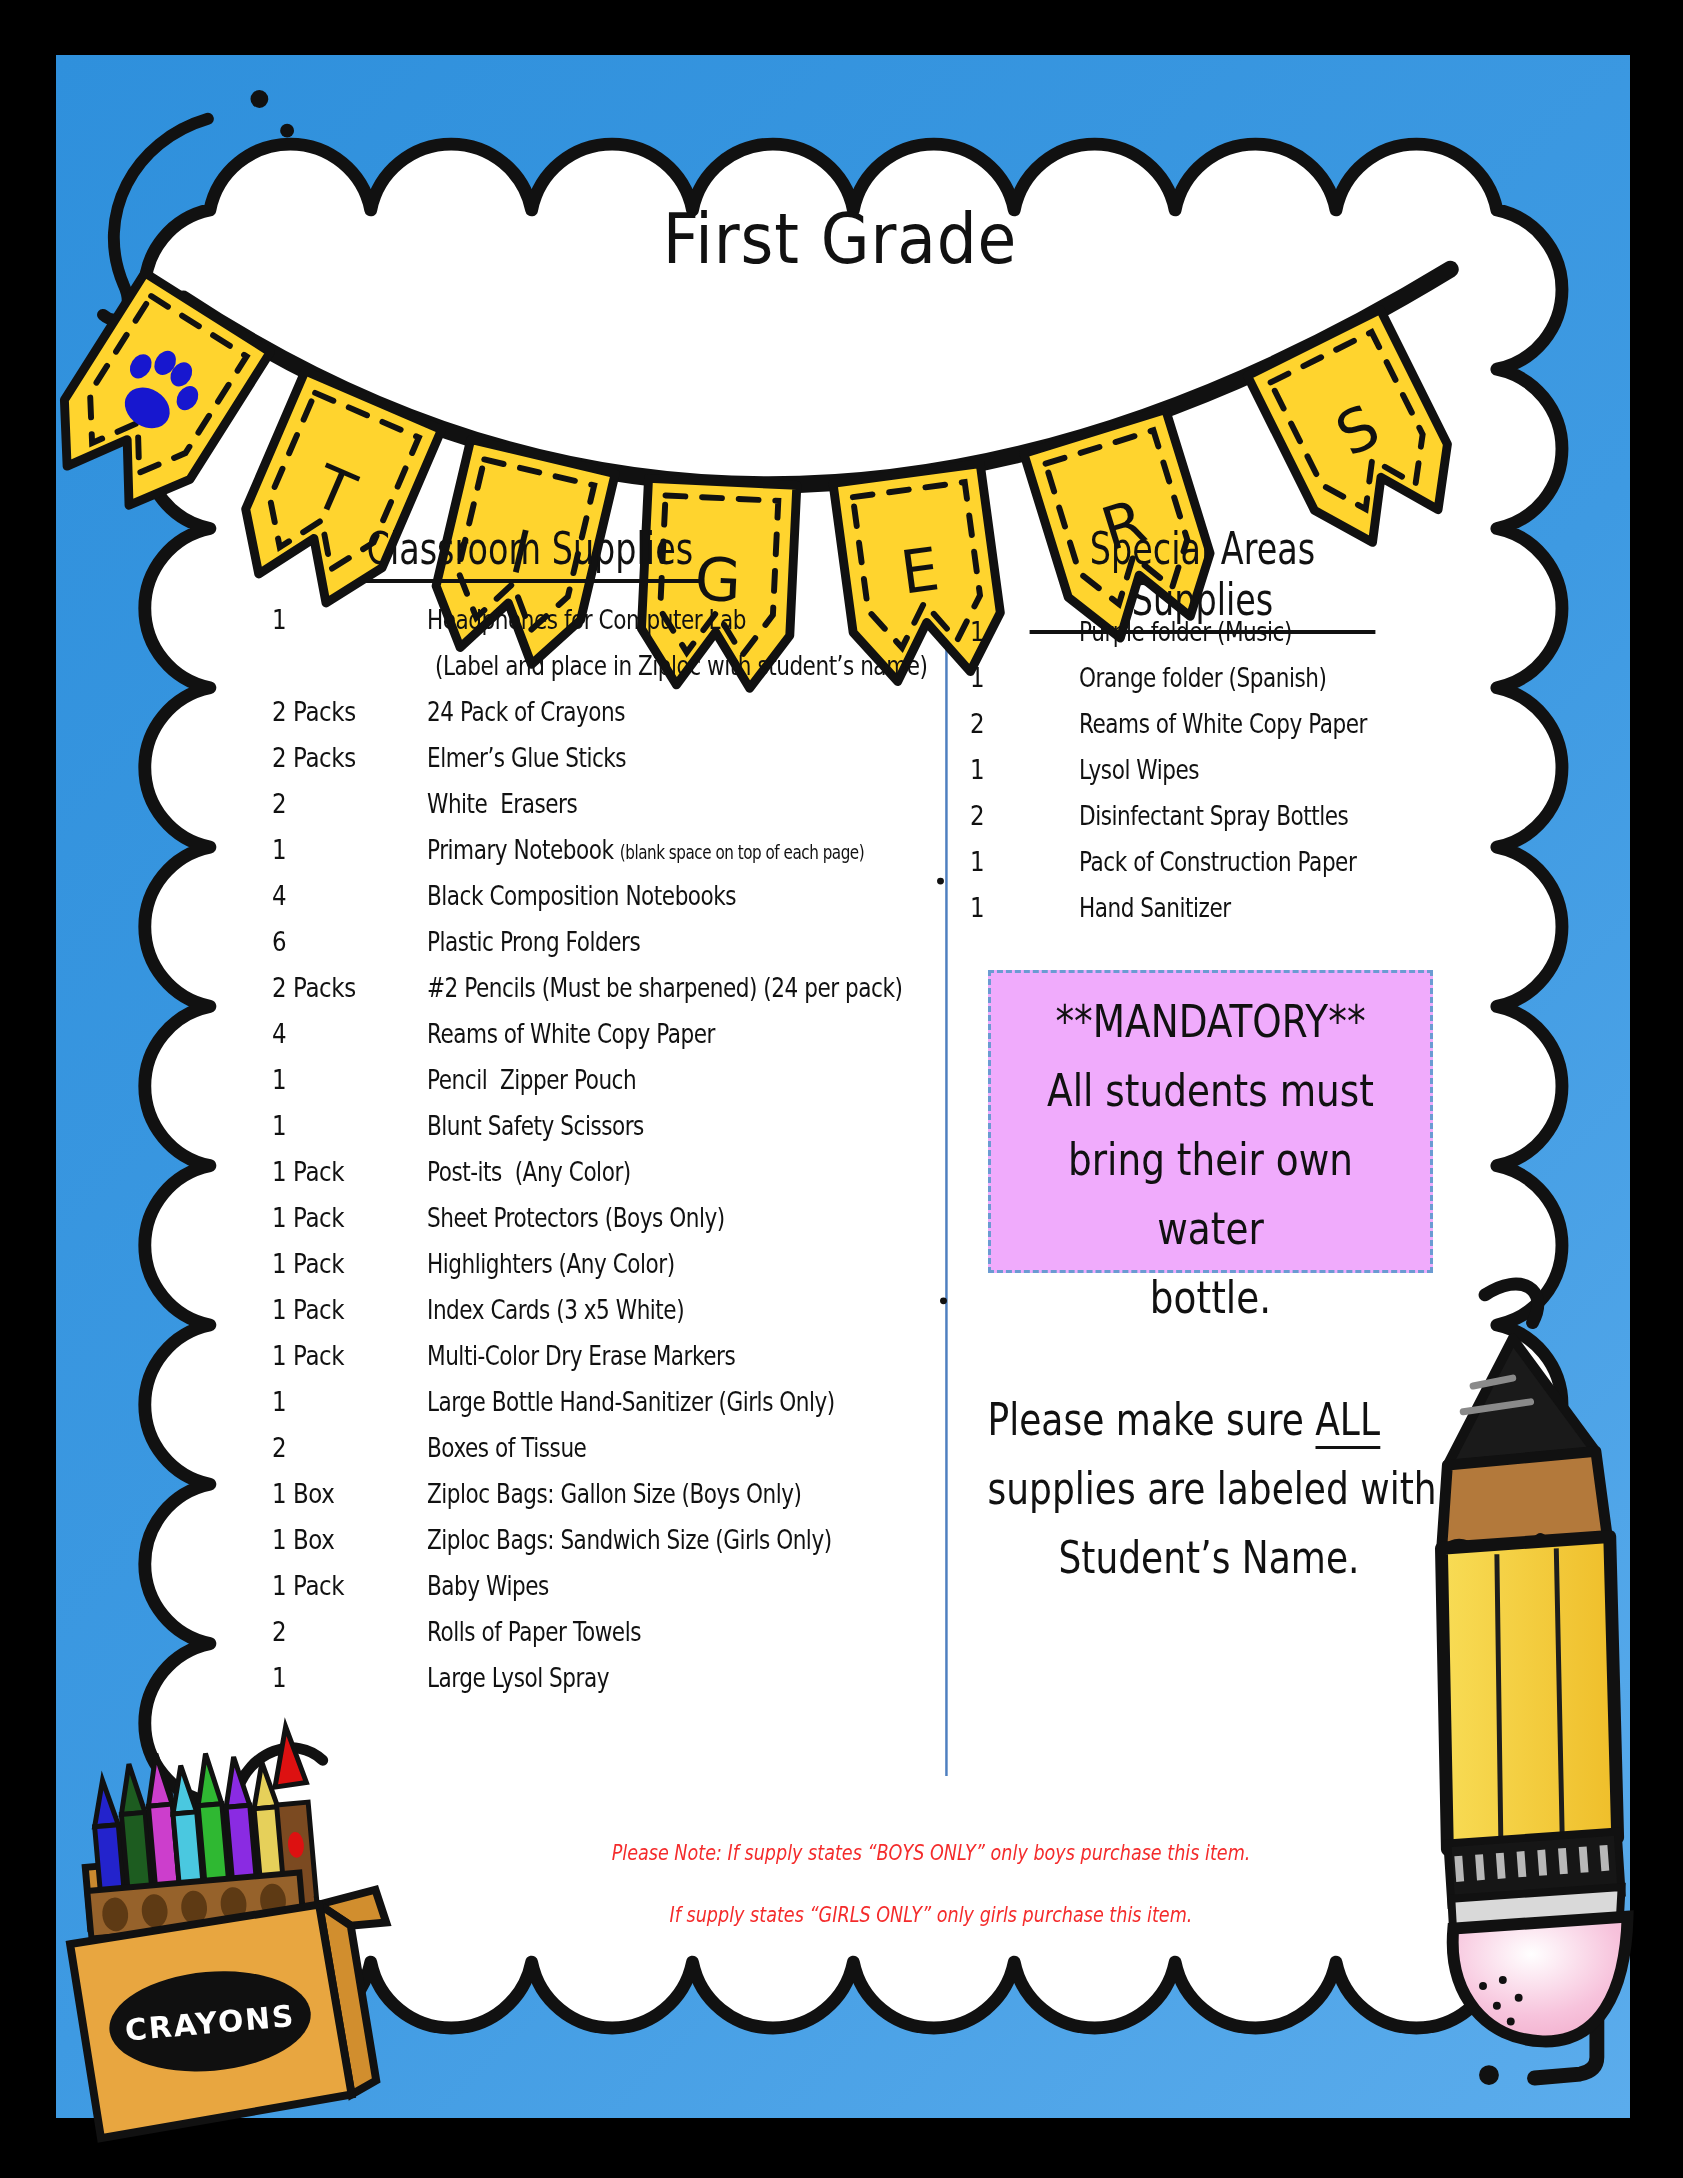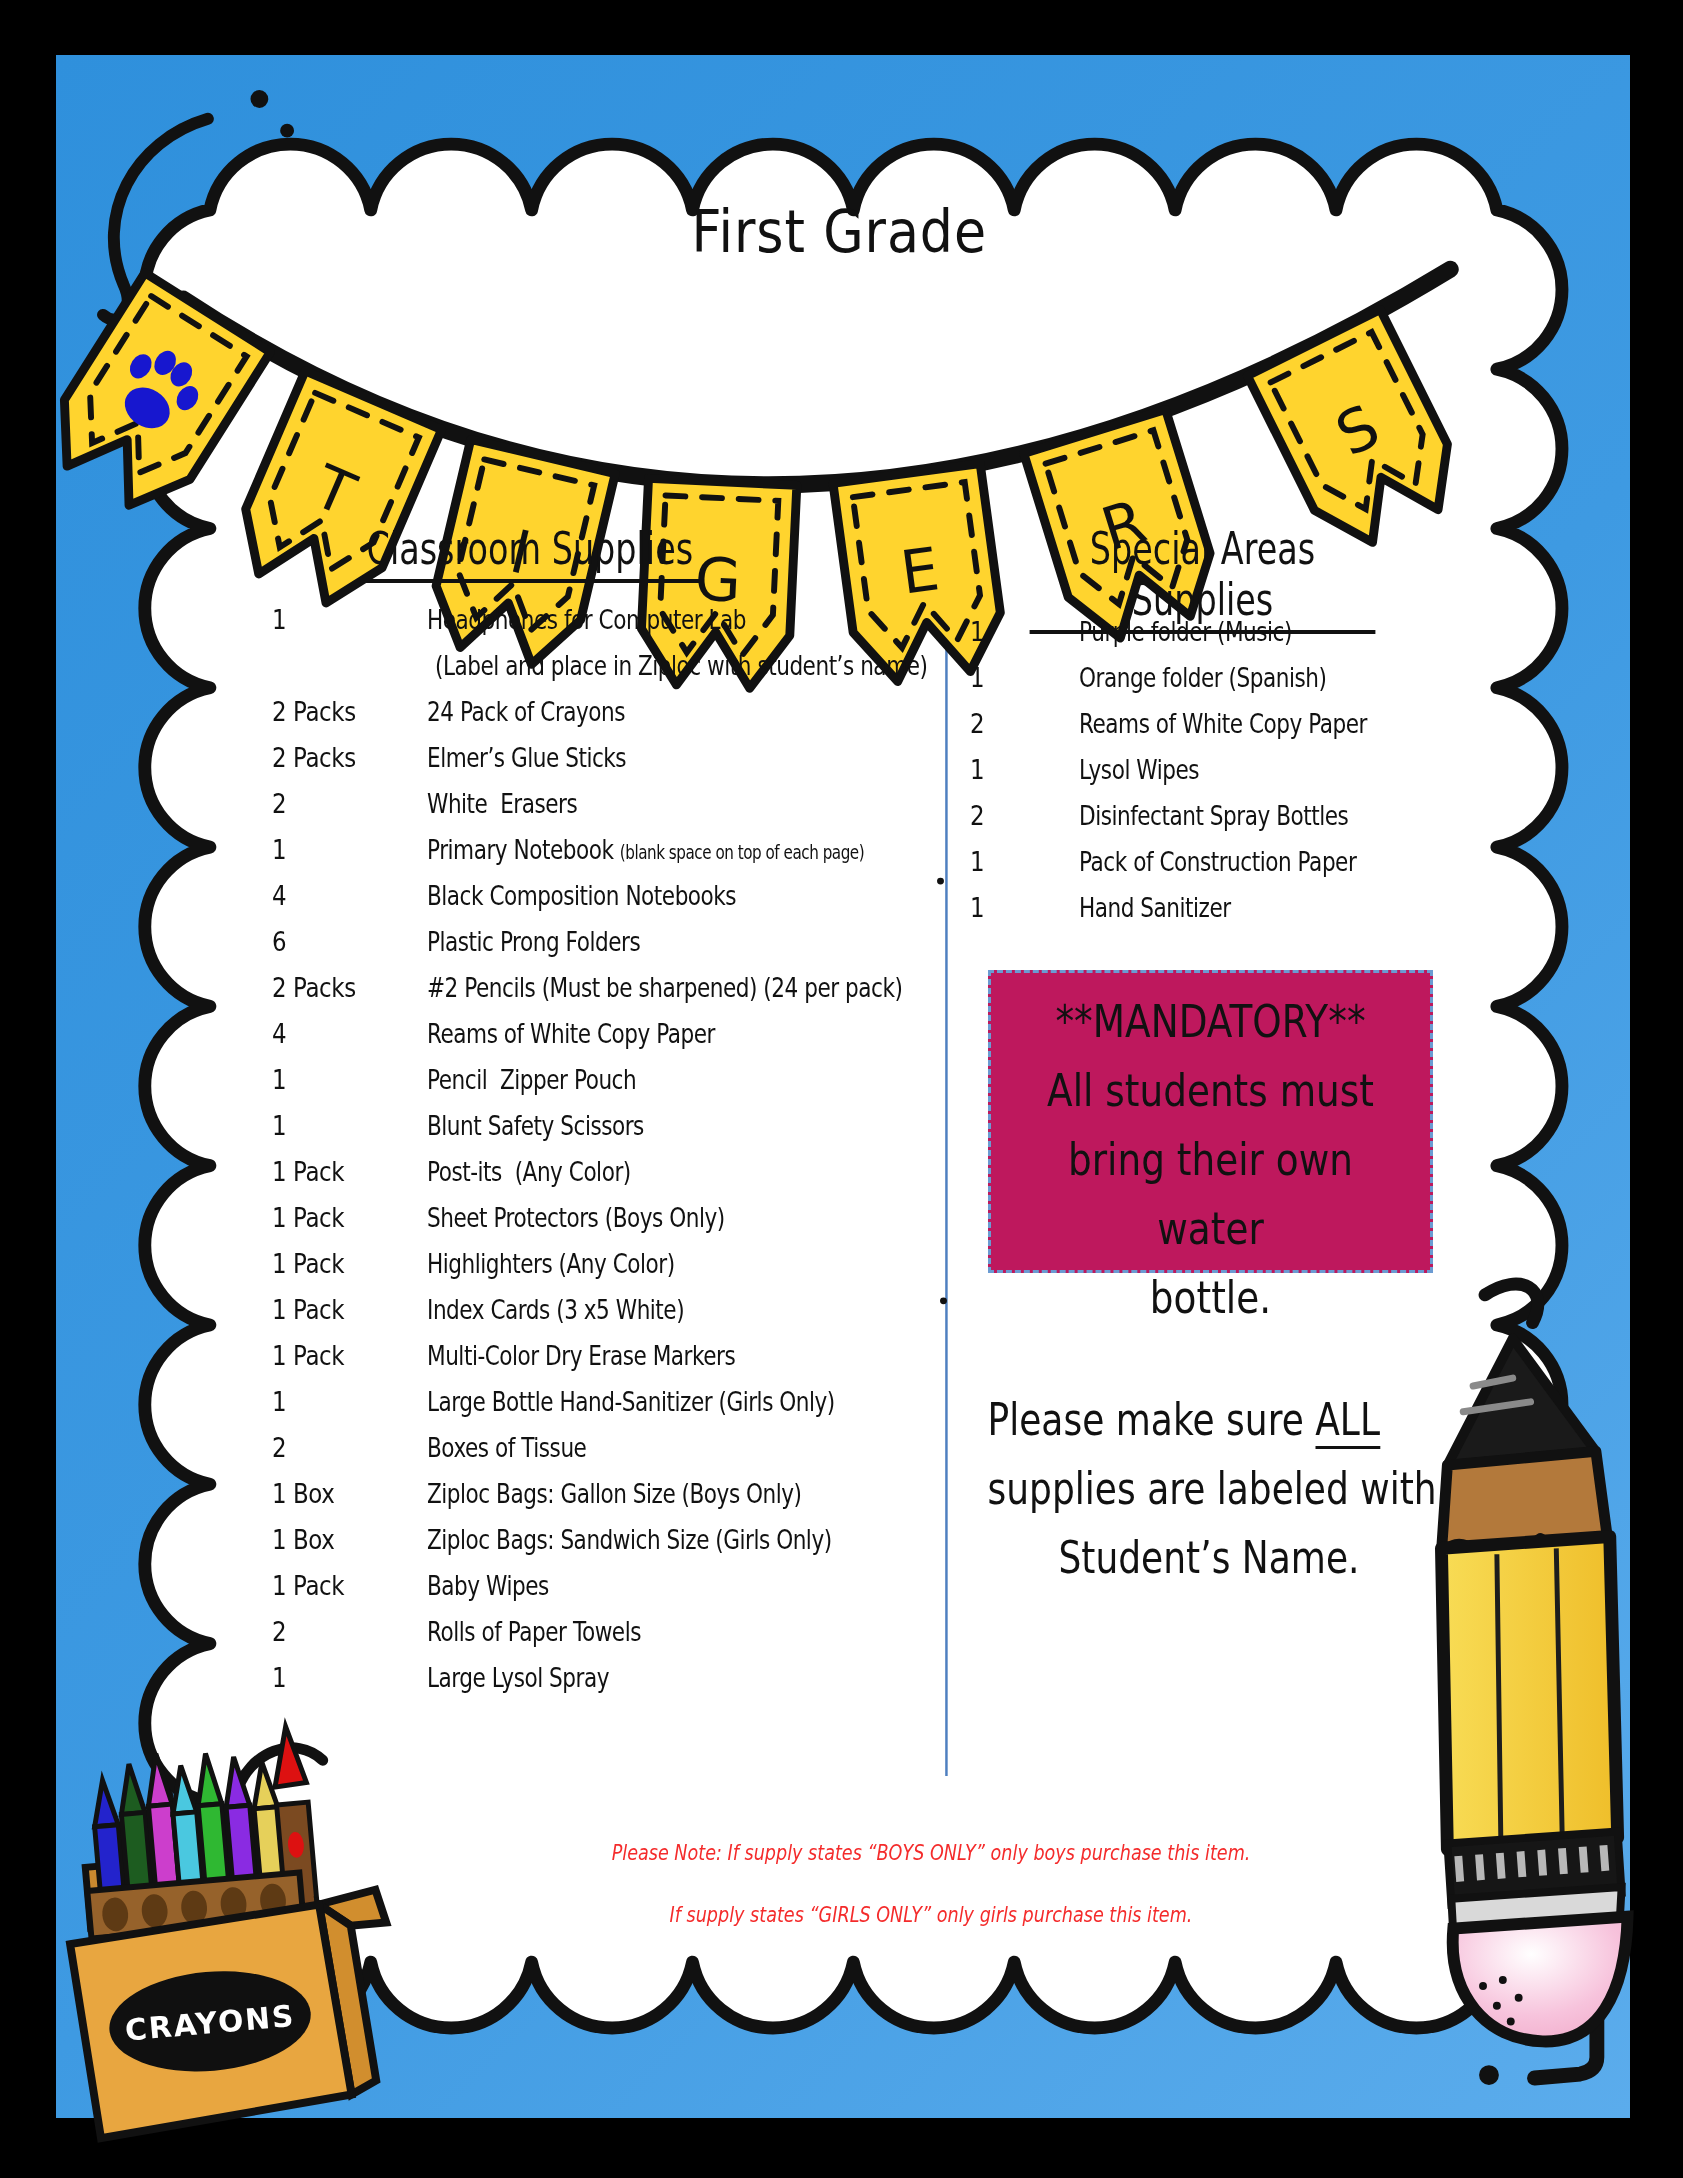--- a/index.html
+++ b/index.html
@@ -2,37 +2,37 @@
 <html><head>
 <meta charset="utf-8">
 <style>
   html,body{margin:0;padding:0;background:#000;}
   .page{position:relative;width:1683px;height:2178px;background:#000;overflow:hidden;
         font-family:"DejaVu Sans",sans-serif;color:#111;}
   .bg{position:absolute;left:56px;top:55px;width:1574px;height:2063px;
       background:linear-gradient(135deg,#2F90DC 0%,#3E9AE2 55%,#5BACEC 100%);}
   svg.art{position:absolute;left:0;top:0;z-index:1;}
   .txt{position:absolute;z-index:2;}
-  .title{left:394px;top:198px;width:891px;text-align:center;font-size:58px;letter-spacing:1px;}
+  .title{left:394px;top:198px;width:891px;text-align:center;font-size:70px;letter-spacing:1px;}
   .title span{display:inline-block;transform:scaleX(.9);}
   .hdr{top:523px;text-align:center;font-size:44px;}
   .hdr span{display:inline-block;transform:scaleX(.76);border-bottom:4px solid #111;padding:0 8px 5px;}
   .hdr.left{left:267px;width:525px;}
   .hdr.right{left:975px;width:455px;}
   .list{}
   .list .row{height:46px;display:flex;align-items:center;}
   .qty{flex:0 0 auto;font-size:27px;letter-spacing:-0.5px;transform:scaleX(.85);transform-origin:left center;white-space:pre;}
   .list.cls .qty{width:155px;}
   .list.spc .qty{width:109px;}
   .nm{font-size:27px;letter-spacing:-0.6px;transform:scaleX(.8);transform-origin:left center;white-space:pre;}
   .nm .small{font-size:19px;}
   .hl{background:#FFFF00;padding:0 3px;}
   .und{border-bottom:3px solid #111;}
   .mandatory{left:988px;top:970px;width:445px;height:303px;border:3px dashed #6B9BD2;
-             background:#be185d;text-align:center;padding-top:14px;box-sizing:border-box;}
+             background:#f0abfc;text-align:center;padding-top:14px;box-sizing:border-box;}
   .mandatory .ln{font-size:44px;line-height:69px;transform:scaleX(.85);}
   .label-note{left:941px;top:1385px;width:465px;text-align:right;}
   .label-note .ln{font-size:45px;line-height:69px;transform:scaleX(.8);white-space:pre;}
   .footer{left:421px;top:1839px;width:1020px;text-align:center;color:#F42B2B;font-style:italic;}
   .footer .ln{font-size:22px;line-height:28px;margin-bottom:34px;transform:scaleX(.8);white-space:pre;}
 </style>
 </head>
 <body>
 
 <div class="page">

